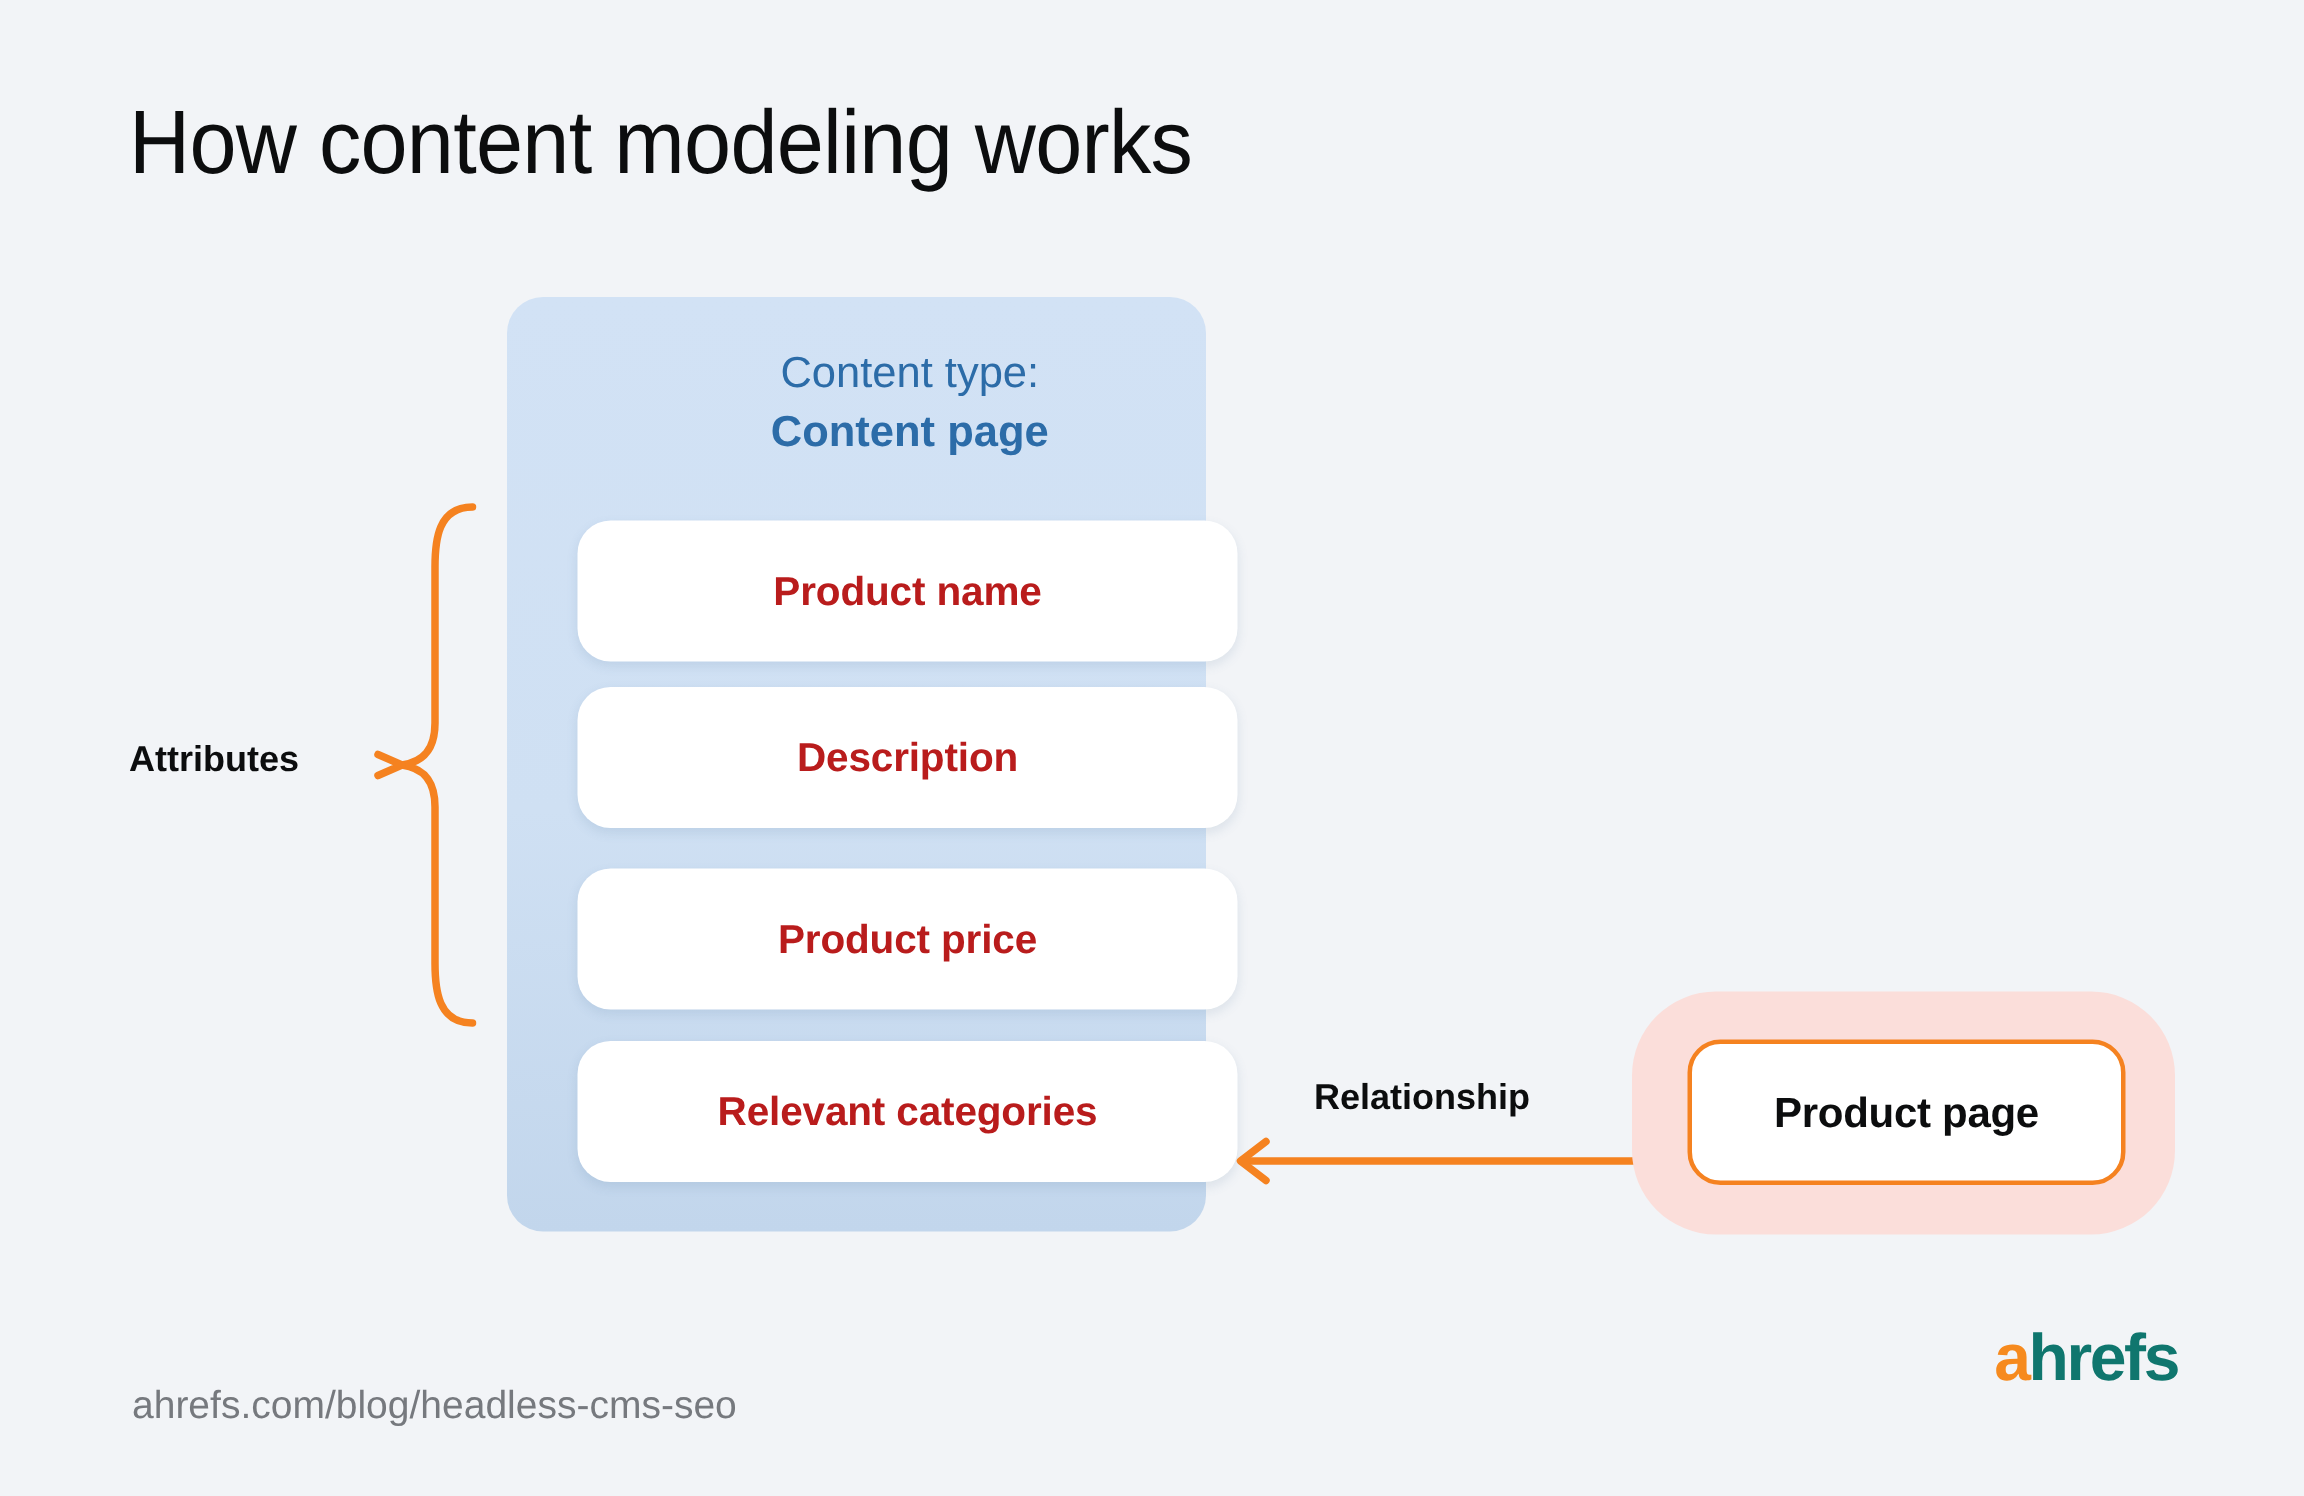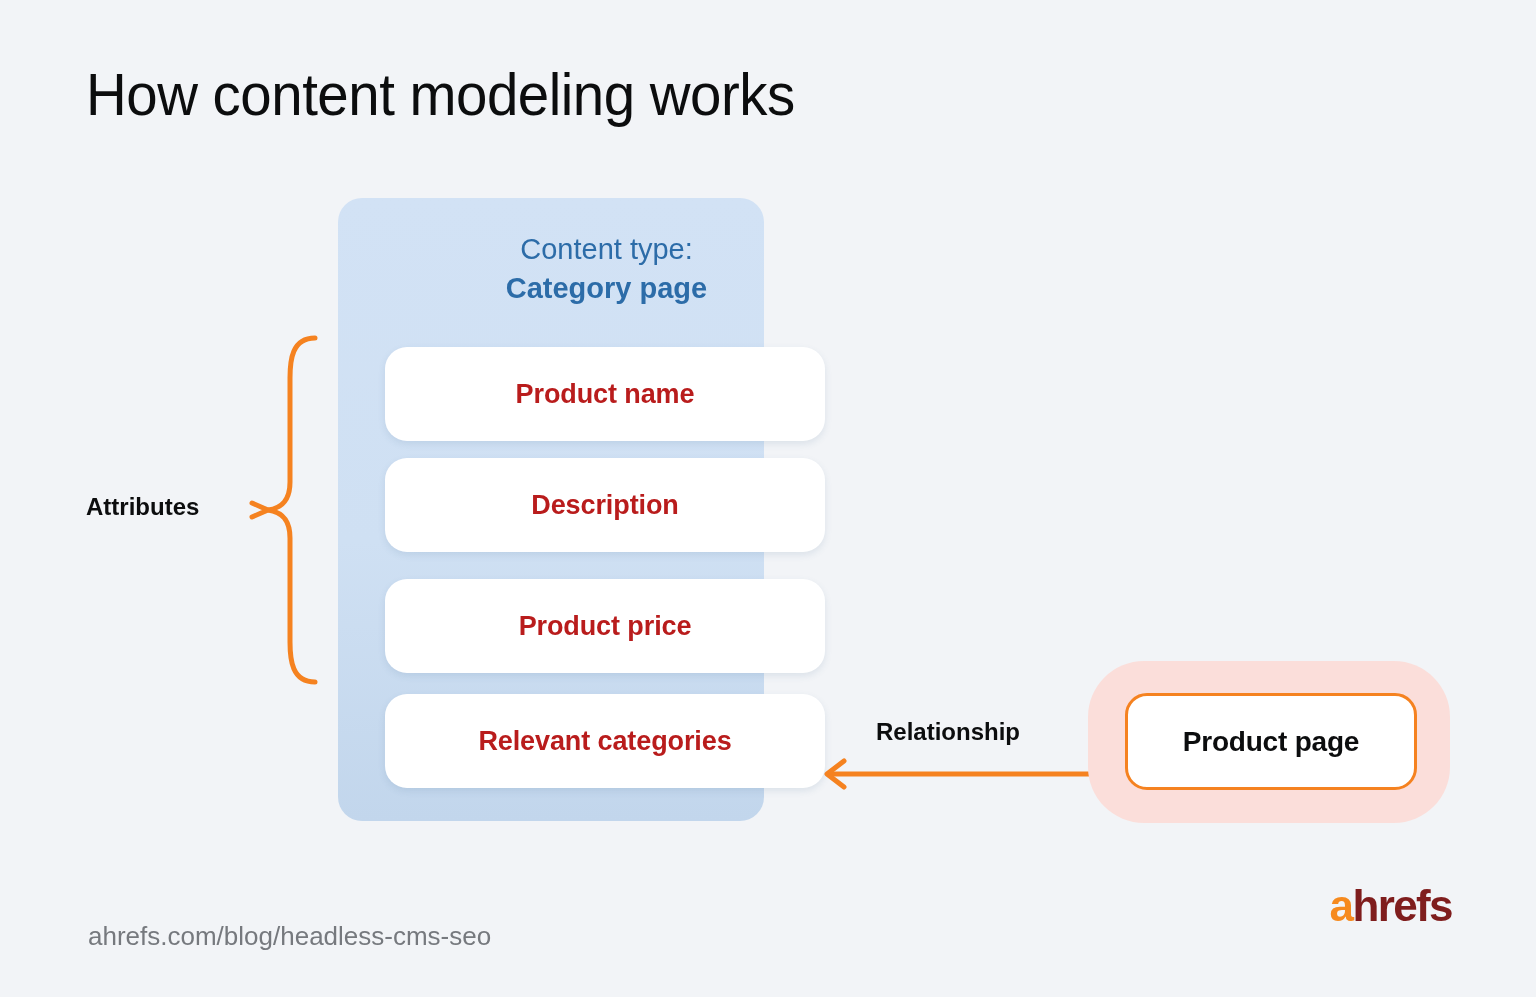--- a/index.html
+++ b/index.html
@@ -38,20 +38,21 @@
 
   
   #content-type-container {
     position: absolute;
     left: 338px;
     top: 198px;
     width: 426px;
     height: 623px;
     border-radius: 24px;
     background: linear-gradient(180deg, #D2E2F5 0%, #CFE0F3 55%, #C2D6EC 100%);
+    padding-left: 40px;
   }
   #content-type-heading {
     position: absolute;
     left: 0;
     top: 33px;
     width: 537px;
     text-align: center;
     color: #2C6CA8;
     line-height: 1.28;
   }
@@ -190,34 +191,34 @@
     position: absolute;
     right: 84px;
     top: 884px;
     font-size: 44px;
     font-weight: 700;
     letter-spacing: -1.6px;
     white-space: nowrap;
     line-height: 1;
   }
   #brand-logo-a { color: #F68A1E; }
-  #brand-logo-hrefs { color: #7f1d1d; }
+  #brand-logo-hrefs { color: #0f766e; }
 </style>
 </head>
 <body>
 
 <div id="canvas">
 
   <div id="page-title">How content modeling works</div>
 
   <div id="content-type-container">
 
     <div id="content-type-heading">
       <span id="content-type-label">Content type:</span>
-      <span id="content-type-value">Category page</span>
+      <span id="content-type-value">Content page</span>
     </div>
 
     <div class="attr-card" id="attr-card-0">
       <span class="attr-card-label">Product name</span>
     </div>
     <div class="attr-card" id="attr-card-1">
       <span class="attr-card-label">Description</span>
     </div>
     <div class="attr-card" id="attr-card-3">
       <span class="attr-card-label">Relevant categories</span>

